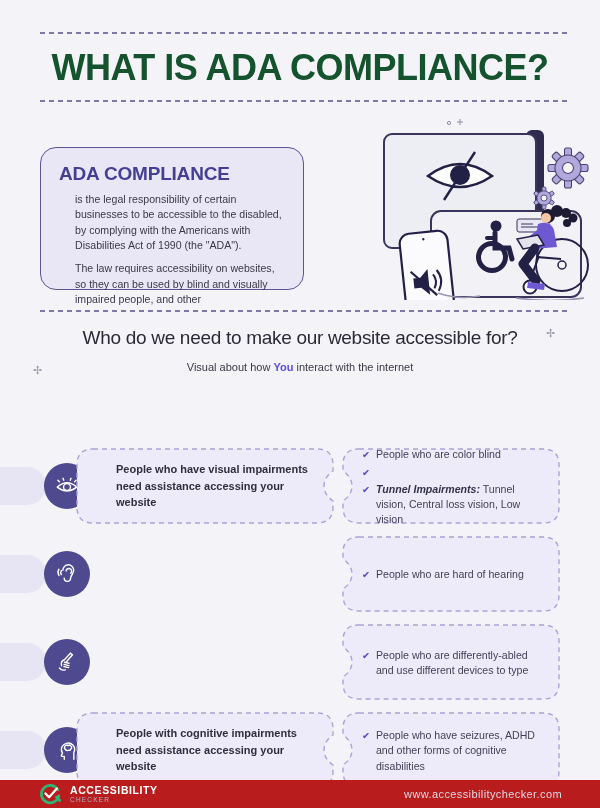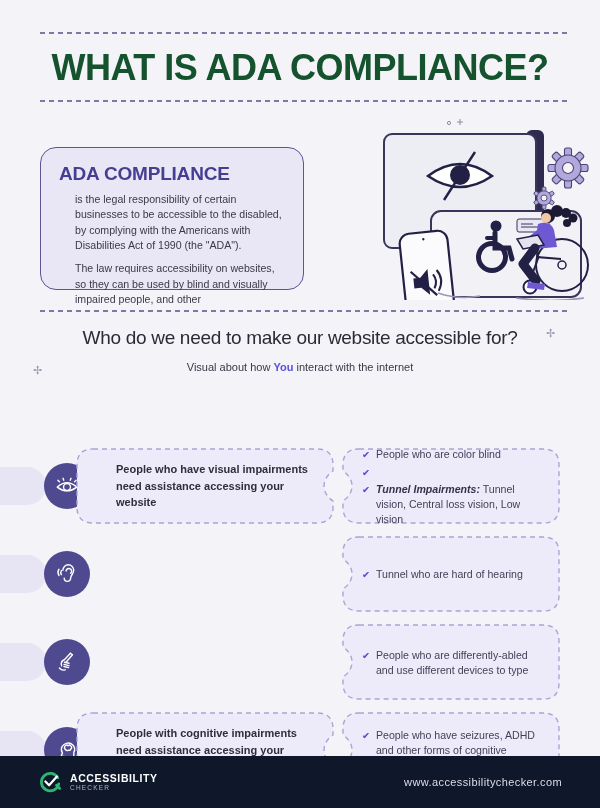--- a/index.html
+++ b/index.html
@@ -52,21 +52,21 @@
   .bubble-right{left:342px;width:218px;}
   .statement{position:relative;margin:0;padding:0 18px 0 40px;height:76px;display:flex;align-items:center;
     font-size:11px;font-weight:700;line-height:1.5;color:#2f2e3e;}
   .points{position:relative;margin:0;padding:10px 14px 8px 20px;height:76px;display:flex;
     flex-direction:column;justify-content:center;list-style:none;}
   .points li{display:flex;align-items:flex-start;font-size:10.6px;line-height:1.42;color:#403f55;margin:1.5px 0;}
   .points .check{color:#564bd8;font-size:9.5px;margin:1px 6px 0 0;flex:none;}
   .points .pb{font-weight:700;font-style:italic;color:#33324a;}
 
   
-  .footer{position:absolute;left:0;bottom:0;width:600px;height:52px;background:#0f172a;
+  .footer{position:absolute;left:0;bottom:0;width:600px;height:28px;background:#b91c1c;
     display:flex;align-items:center;padding:0 38px;}
   .brand{display:flex;align-items:center;gap:8px;}
   .brand-logo{width:24px;height:24px;}
   .brand-name{font-size:10.5px;font-weight:800;letter-spacing:0.6px;color:#ffffff;line-height:1.2;}
   .brand-sub{font-size:6.5px;letter-spacing:1.2px;color:#b4b1c4;line-height:1.2;}
   .footer-url{margin-left:auto;font-size:11px;letter-spacing:0.4px;color:#dedce8;}
 </style>
 </head>
 <body>
 
@@ -217,21 +217,21 @@
             <path d="M4.6,7.6 q-1.9,2.9 0,5.8 M6.8,8.8 q-1.2,1.9 0,3.8"></path>
           </svg>
         </div>
       <div class="bubble bubble-right">
         <svg class="bg" viewBox="0 0 218 76" preserveAspectRatio="none">
           <path d="M17,1 L201,1 Q217,1 217,17 L217,59 Q217,75 201,75 L17,75 Q1,75 1,59 L1,53 C13,45 13,31 1,23 L1,17 Q1,1 17,1 Z" fill="#edebf9" stroke="#aba4d8" stroke-width="1.4" stroke-dasharray="5,4"></path>
         </svg>
         <ul class="points">
             <li>
               <span class="check">✔</span>
-              <span class="pt"><b class="pb"></b><span>Tunnel who are hard of hearing</span></span>
+              <span class="pt"><b class="pb"></b><span>People who are hard of hearing</span></span>
             </li>
           </ul>
       </div>
     </div>
 
     <div class="row">
       <div class="band"></div>
       <div class="icon-circle">
           <svg viewBox="0 0 24 24">
             <path d="M5,17.5 q2.2,2.8 5.4,1.7"></path>

